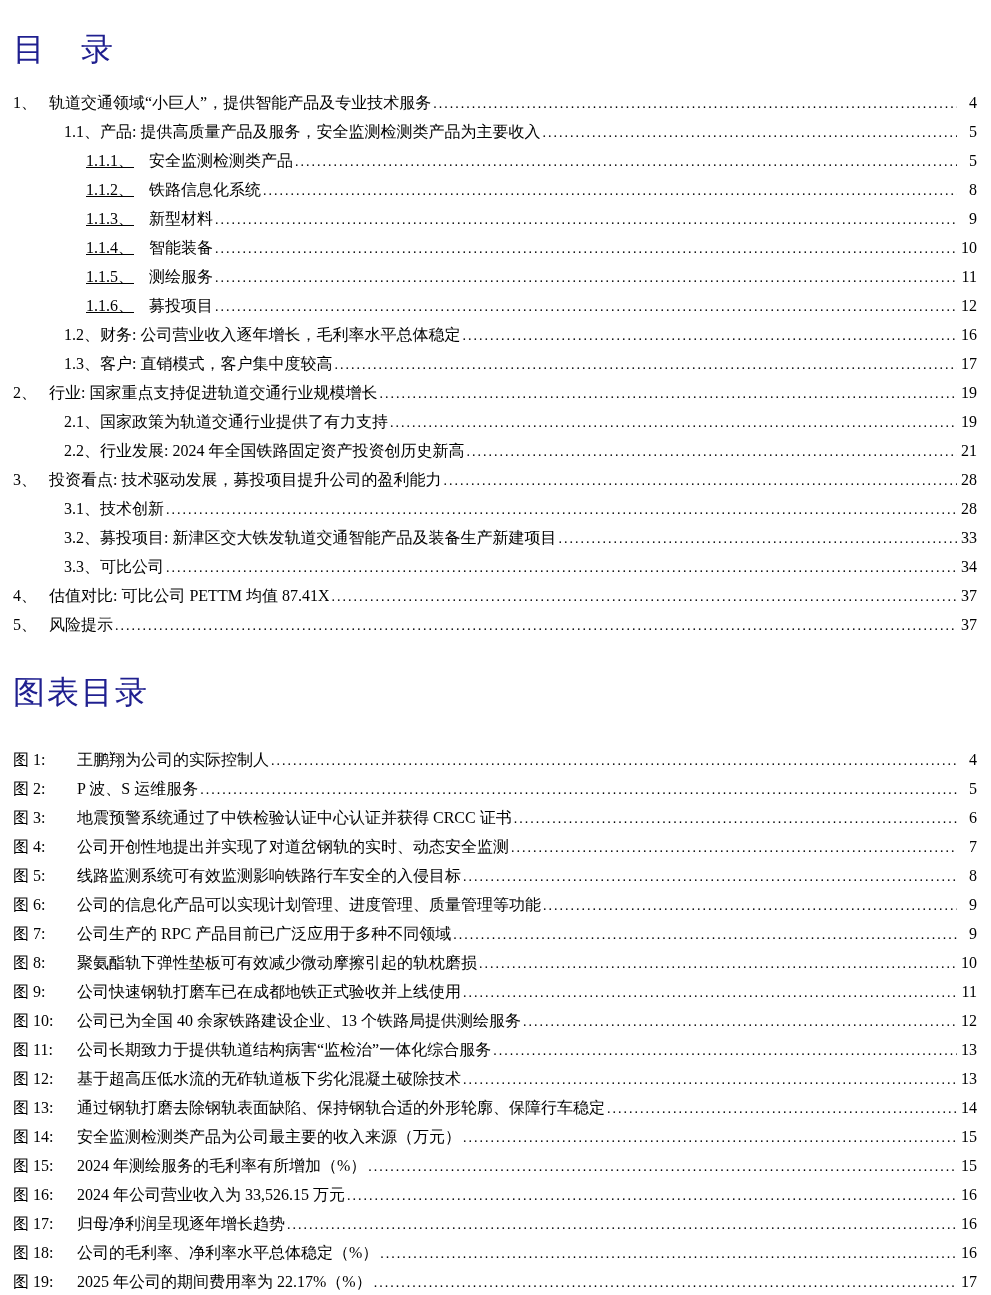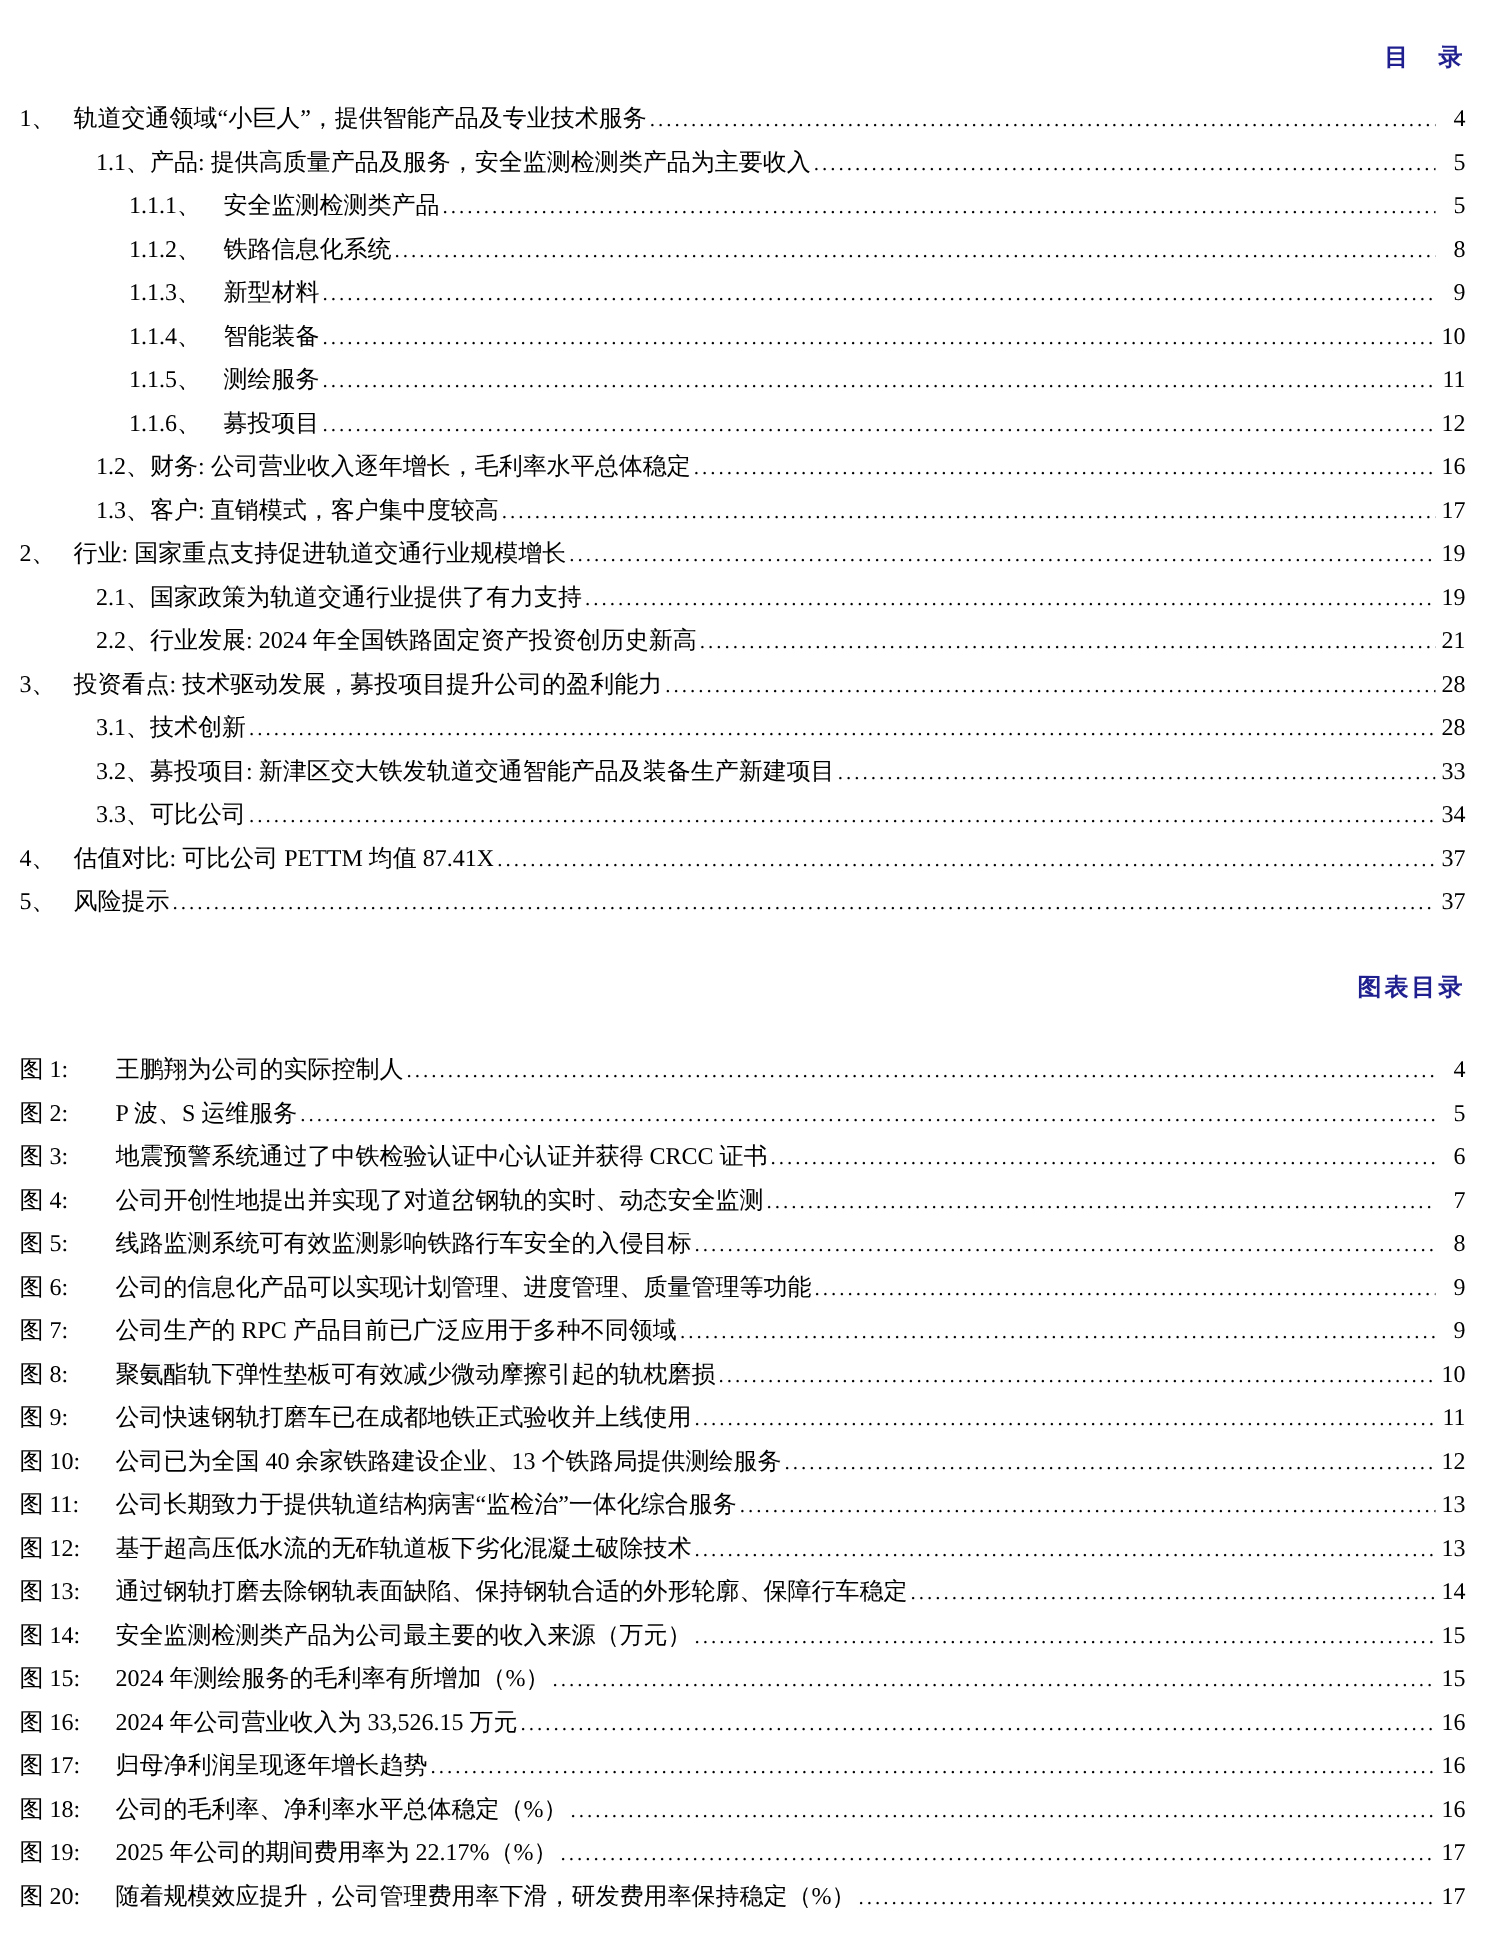--- a/index.html
+++ b/index.html
@@ -7,44 +7,44 @@
   html, body { margin: 0; padding: 0; }
   body {
     width: 991px; height: 1295px;
     background: var(--bg);
     color: var(--text-color);
     font-family: "Liberation Serif", "DejaVu Serif", serif;
     overflow: hidden;
   }
   .page { padding: 22px 14px 0 13px; width: 991px; height: 1295px; }
   .doc-title {
-    text-align: right;
+    text-align: left;
     color: var(--title-color);
-    font-size: 16px;
-    font-weight: bold;
+    font-size: 32px;
+    font-weight: normal;
     margin: 6px 0 16px 0;
     letter-spacing: 2px;
     font-family: "Liberation Serif", "DejaVu Serif", serif;
   }
   .figures-title { margin-top: 32px; margin-bottom: 30px; }
   .toc-list, .figures-list { width: 100%; }
   .row {
     display: flex;
     align-items: baseline;
     height: 29px;
     line-height: 29px;
     font-size: 16px;
     white-space: nowrap;
   }
   .num { flex: 0 0 auto; }
   .lvl1 .num { min-width: 36px; }
   .lvl2 { padding-left: 35px; }
   .lvl2 .num { min-width: 52px; text-align: right; }
   .lvl3 { padding-left: 73px; }
-  .lvl3 .num { min-width: 63px; }
+  .lvl3 .num { min-width: 63px; text-decoration: underline; }
   .fig-row .num { min-width: 64px; }
   .label { flex: 0 1 auto; overflow: hidden; }
   .dots { flex: 1 1 12px; overflow: hidden; margin: 0 2px; min-width: 10px; }
   .dots::after {
     content: "..........................................................................................................................................................................................................................................................";
     font-size: 14px;
     letter-spacing: 2px;
     color: var(--text-color);
   }
   .page-num { flex: 0 0 auto; min-width: 18px; text-align: right; }

